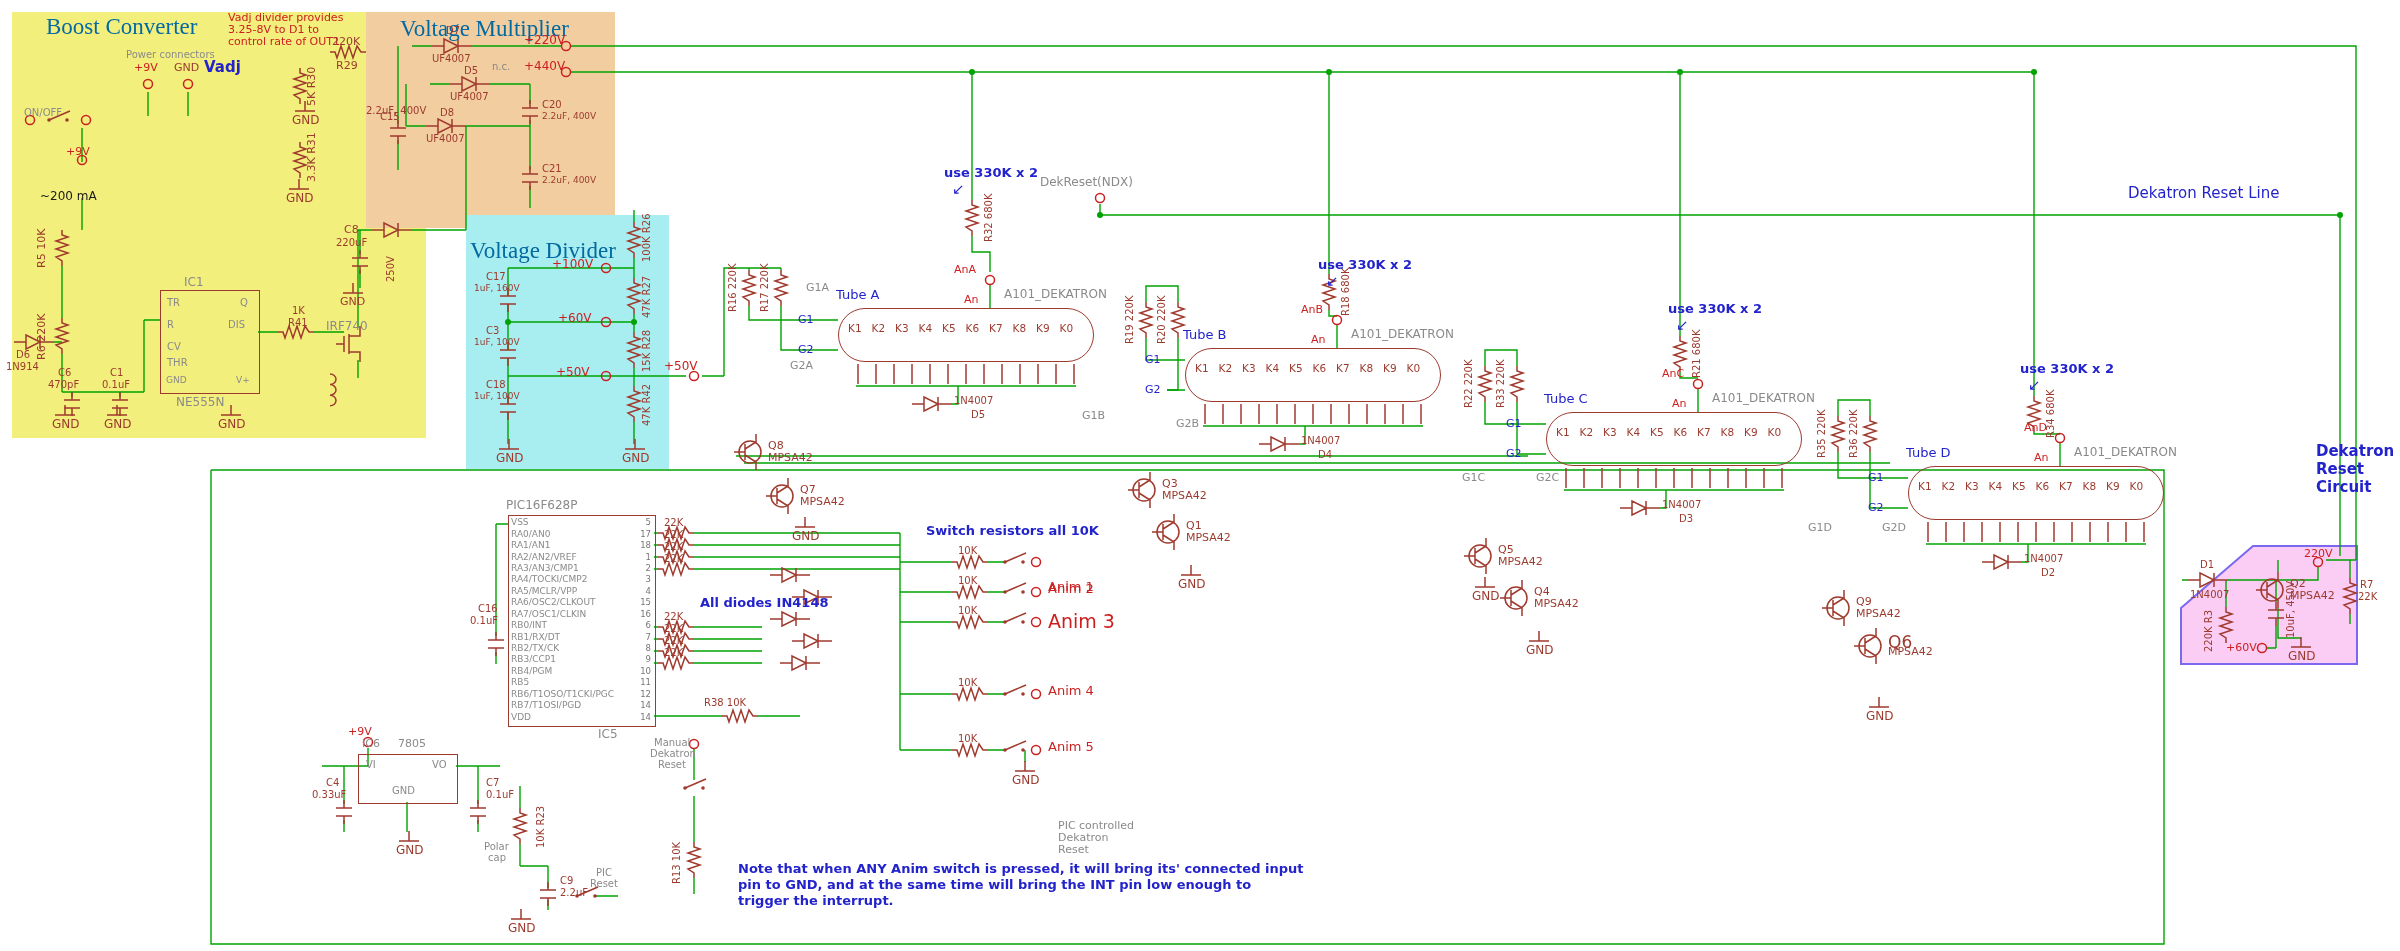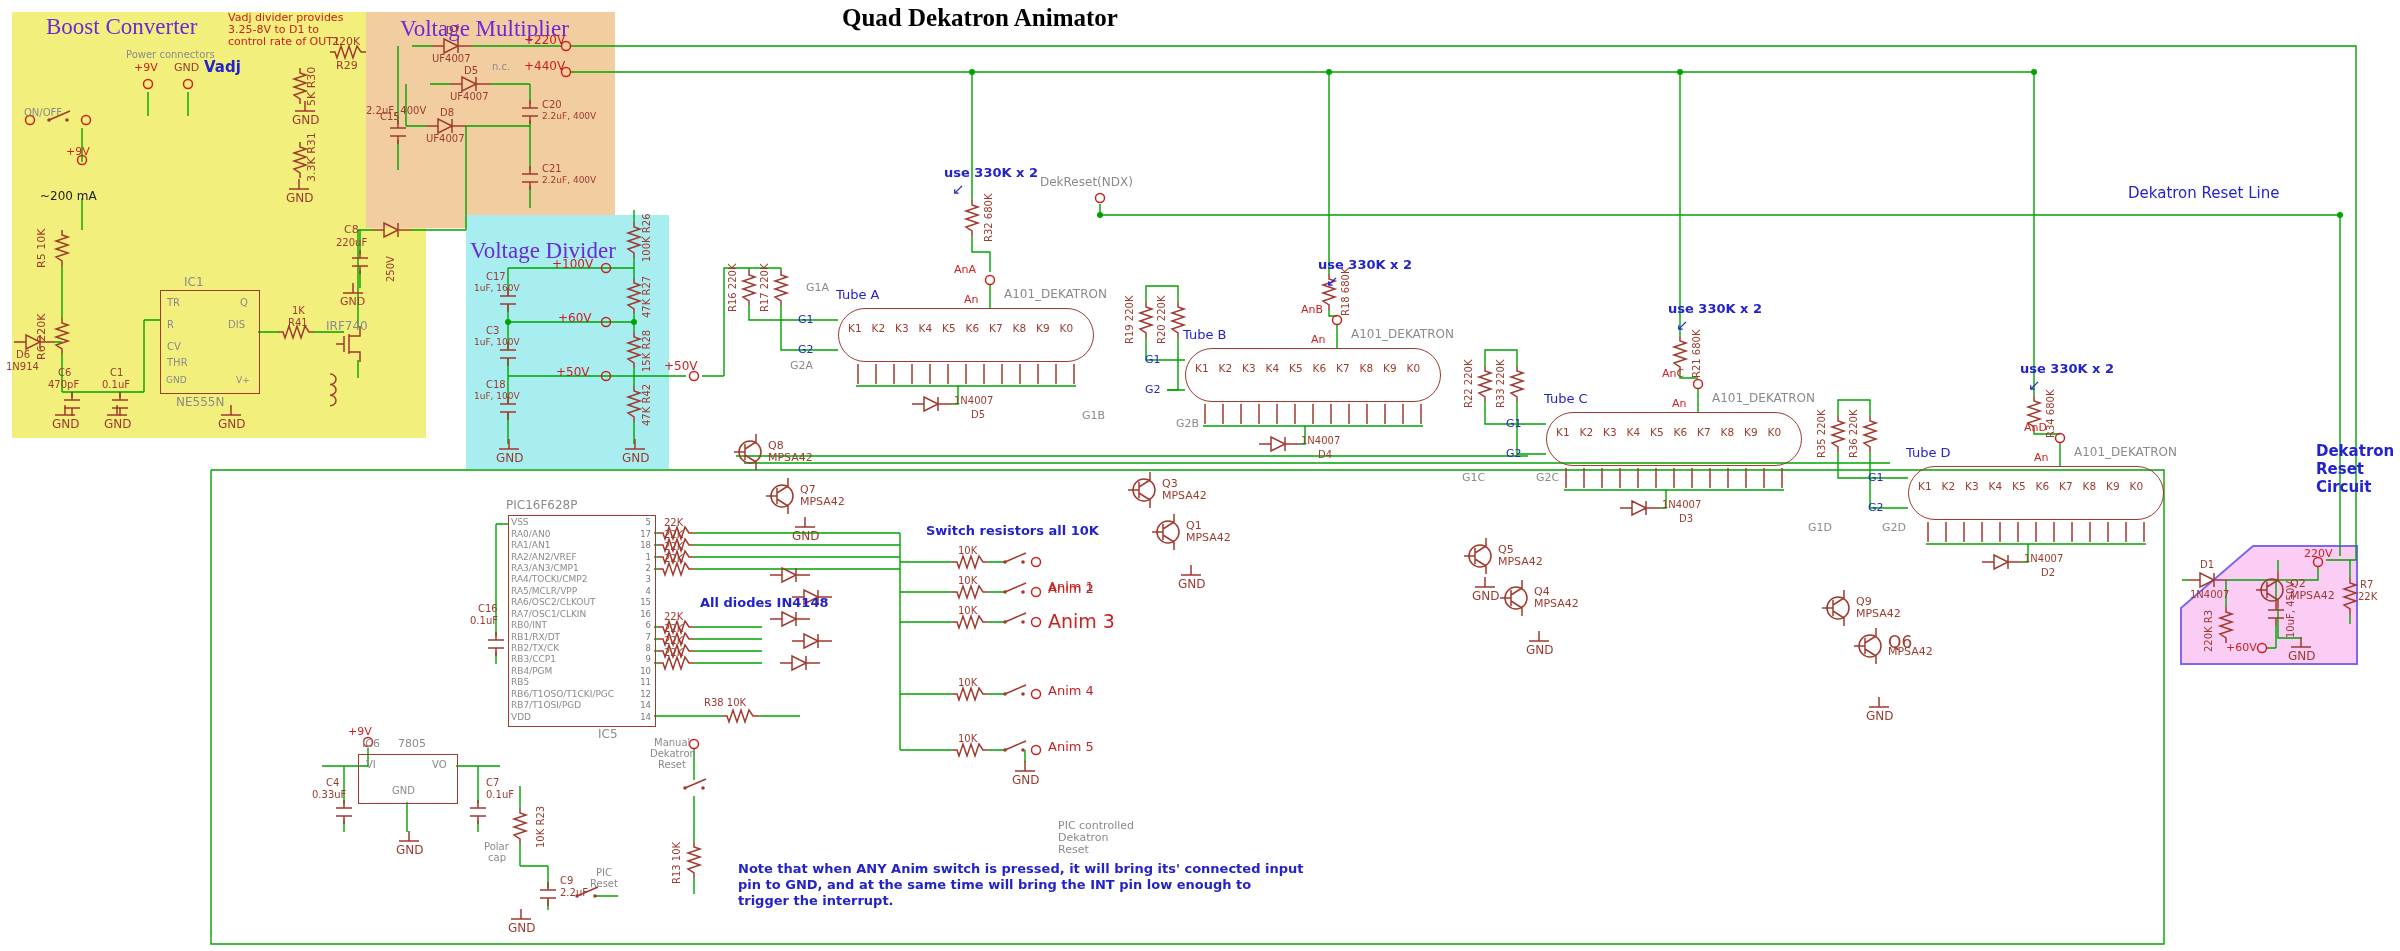--- a/index.html
+++ b/index.html
@@ -7,21 +7,21 @@
          font-family:"DejaVu Sans",sans-serif;}
   svg{position:absolute;left:0;top:0;}
   .lbl{position:absolute;white-space:pre;line-height:1.05;}
   .rot{transform:rotate(-90deg);transform-origin:left top;}
   .b{font-weight:bold;}
   .c-mr{color:var(--maroon);}
   .c-red{color:var(--red);}
   .c-blue{color:var(--blue);}
   .c-gray{color:var(--gray);}
   .c-blk{color:#1a1a1a;}
-  .sect{position:absolute;font-family:"Liberation Serif",serif;font-size:23px;color:#6d28d9;}
+  .sect{position:absolute;font-family:"Liberation Serif",serif;font-size:23px;color:#0369a1;}
   .main-title{position:absolute;left:760px;top:4px;width:440px;text-align:center;
               font-family:"Liberation Serif",serif;font-weight:bold;font-size:25px;color:#000;}
   .icbox{position:absolute;border:1.6px solid var(--maroon);background:transparent;}
   .tube{position:absolute;width:254px;height:52px;border:1.8px solid var(--maroon);border-radius:28px;}
   #pic-pins{position:absolute;left:508px;top:515px;width:146px;height:210px;
             display:flex;flex-direction:column;justify-content:space-around;padding:2px 3px;box-sizing:border-box;}
   .pic-row{display:flex;justify-content:space-between;font-size:9px;line-height:1;}
   .pic-row .pn{color:var(--gray);}
   .pic-row .pp{color:#777;font-size:8.5px;}
   .pic-title{position:absolute;left:506px;top:498px;font-size:12px;color:var(--gray);}
@@ -290,21 +290,20 @@
         <path d="M2072 522 V542" fill="none" stroke="#a03a2e" stroke-width="1.5"></path>
         <path d="M2090 522 V542" fill="none" stroke="#a03a2e" stroke-width="1.5"></path>
         <path d="M2108 522 V542" fill="none" stroke="#a03a2e" stroke-width="1.5"></path>
         <path d="M2126 522 V542" fill="none" stroke="#a03a2e" stroke-width="1.5"></path>
         <path d="M2144 522 V542" fill="none" stroke="#a03a2e" stroke-width="1.5"></path>
         <circle cx="2060" cy="438" r="4.5" fill="none" stroke="#cc2020" stroke-width="1.5"></circle>
         <path d="M1982 562 H1994 M1994 555 L1994 569 L2008 562 Z M2008 555 V569 M2008 562 H2022" fill="none" stroke="#a03a2e" stroke-width="1.5"></path>
       </g>
   </svg>
 
-  <div class="main-title">Quad Dekatron Animator</div>
   <div class="sect" style="left:46px;top:14px;">Boost Converter</div>
   <div class="sect" style="left:400px;top:16px;">Voltage Multiplier</div>
   <div class="sect" style="left:470px;top:238px;">Voltage Divider</div>
 
   <div class="icbox" style="left:160px;top:290px;width:98px;height:102px;"></div>
   <div class="icbox" style="left:358px;top:754px;width:98px;height:48px;"></div>
   <div class="icbox" style="left:508px;top:515px;width:146px;height:210px;"></div>
 
   <div class="pic-title">PIC16F628P</div>
   <div class="pic-ref">IC5</div>

